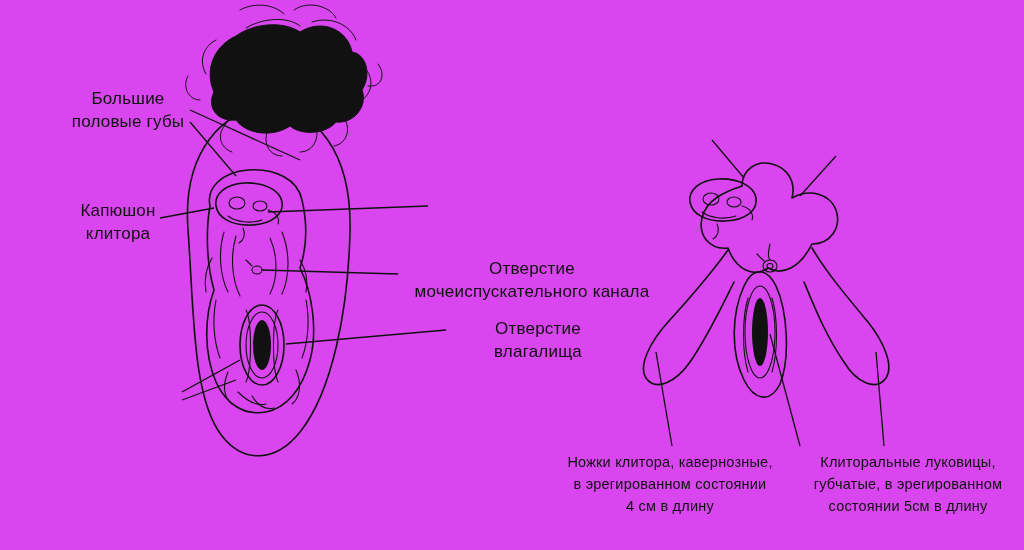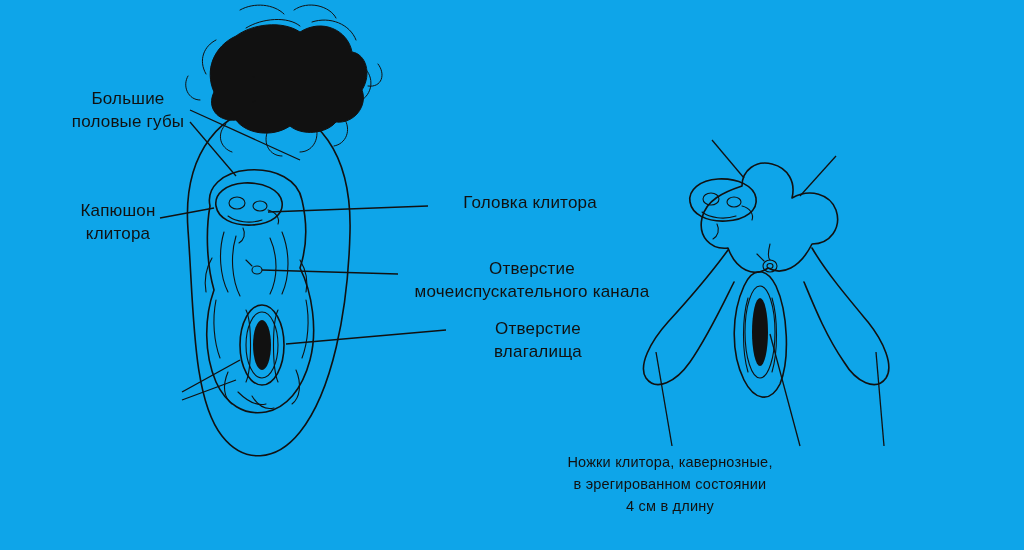--- a/index.html
+++ b/index.html
@@ -4,21 +4,21 @@
 <style>
   html, body {
     margin: 0;
     padding: 0;
     background: #ffffff;
   }
   #root {
     position: relative;
     width: 1024px;
     height: 550px;
-    background: #0ea5e9;
+    background: #d946ef;
     overflow: hidden;
     font-family: "Liberation Sans", sans-serif;
     color: #111111;
   }
   .label {
     position: absolute;
     text-align: center;
     line-height: 1.35;
     font-size: 17px;
     color: #111111;
@@ -189,29 +189,31 @@
 
   </svg>
 
   <div class="label" style="left:28px; top:88px; width:200px;">Большие
 половые губы</div>
 
   <div class="label" style="left:28px; top:200px; width:180px;">Капюшон
 клитора</div>
 
 
-  <div class="label" style="left:430px; top:192px; width:200px;">Головка клитора</div>
 
 
   <div class="label" style="left:398px; top:258px; width:268px;">Отверстие
 мочеиспускательного канала</div>
 
   <div class="label" style="left:448px; top:318px; width:180px;">Отверстие
 влагалища</div>
 
 
 
   <div class="label caption" style="left:540px; top:452px; width:260px;">Ножки клитора, кавернозные,
 в эрегированном состоянии
 4 см в длину</div>
 
+  <div class="label caption" style="left:792px; top:452px; width:232px;">Клиторальные луковицы,
+губчатые, в эрегированном
+состоянии 5см в длину</div>
 
 </div>
 
 </body></html>

